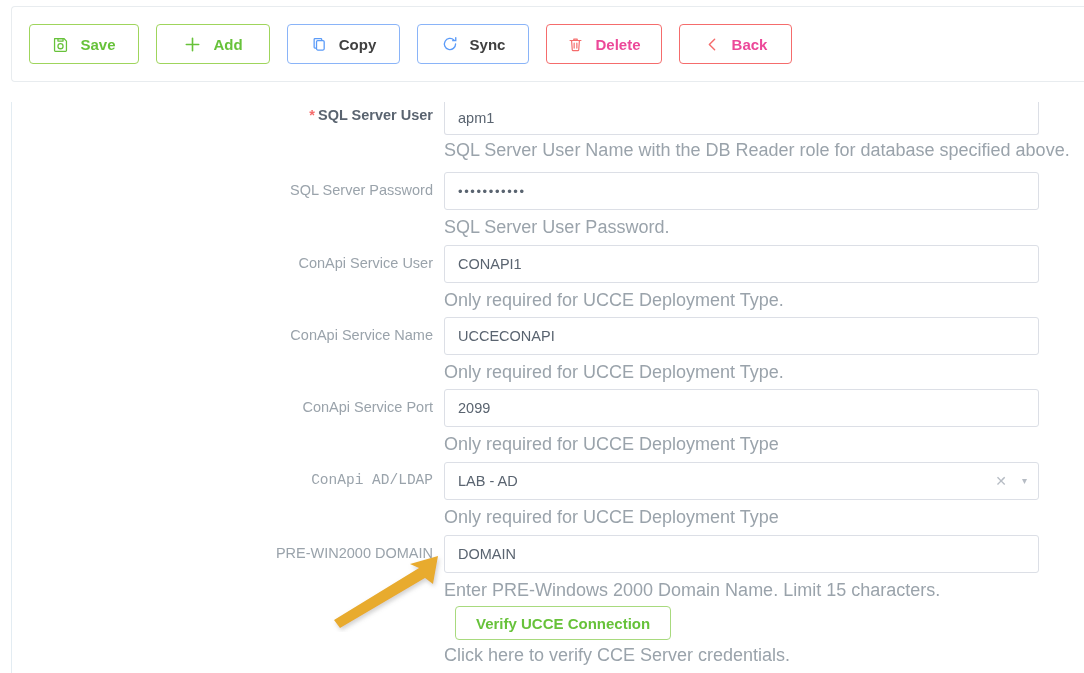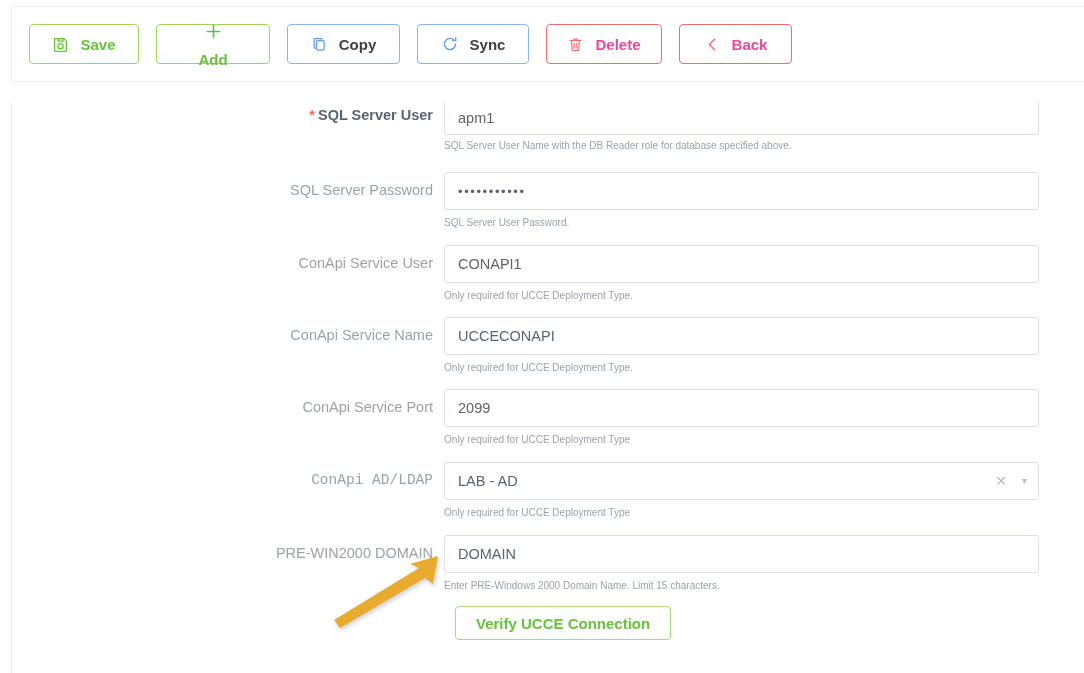--- a/index.html
+++ b/index.html
@@ -58,21 +58,21 @@
   }
   .tbtn .glyph { display: inline-flex; align-items: center; }
   .tbtn.green { border-color: #9fd55c; color: #67c23a; }
   .tbtn.blue  { border-color: #8ab4f8; color: #404040; }
   .tbtn.blue svg { stroke: #5b9bf8; }
   .tbtn.red   { border-color: #f56c6c; color: #ec4899; }
   .tbtn.red svg { stroke: #f56c6c; }
   .tbtn.green svg { stroke: #67c23a; }
 
   .tbtn-save   { min-width: 110px; }
-  .tbtn-add    { min-width: 114px; flex-direction: column; }
+  .tbtn-add    { min-width: 114px; }
   .tbtn-copy   { min-width: 113px; }
   .tbtn-sync   { min-width: 112px; }
   .tbtn-delete { min-width: 116px; }
   .tbtn-back   { min-width: 113px; }
 
   
   .form-panel {
     position: absolute;
     left: 11px;
     top: 102px;
@@ -153,21 +153,21 @@
     cursor: pointer;
     line-height: 1;
     user-select: none;
   }
   .sel-clear { right: 31px; font-size: 14px; }
   .sel-caret { right: 11px; font-size: 10px; }
 
   .help-text {
     position: absolute;
     left: 432px;
-    font-size: 10px;
+    font-size: 18px;
     color: #9aa3ab;
     white-space: nowrap;
     line-height: 1.2;
   }
 
   .verify-btn {
     position: absolute;
     left: 443px;
     display: inline-flex;
     align-items: center;
@@ -337,20 +337,21 @@
       <div class="field-label" style="top:10px;">PRE-WIN2000 DOMAIN</div>
       <div class="field-control" style="top:0;">
         <div class="txt-input">
           <span>DOMAIN</span>
         </div>
       </div>
       <div class="help-text" style="top:45px;">Enter PRE-Windows 2000 Domain Name. Limit 15 characters.</div>
     </div>
 
     <button class="verify-btn" style="top:504px;">Verify UCCE Connection</button>
+    <div class="help-text" style="top:543px;">Click here to verify CCE Server credentials.</div>
 
   </div>
 
   <svg class="annot-arrow" viewBox="0 0 130 84">
     <defs>
       <filter id="arrowShadow" x="-30%" y="-30%" width="170%" height="170%">
         <feDropShadow dx="1.5" dy="2.5" stdDeviation="2.2" flood-color="#9a9a9a" flood-opacity="0.45"></feDropShadow>
       </filter>
     </defs>
     <g filter="url(#arrowShadow)">

